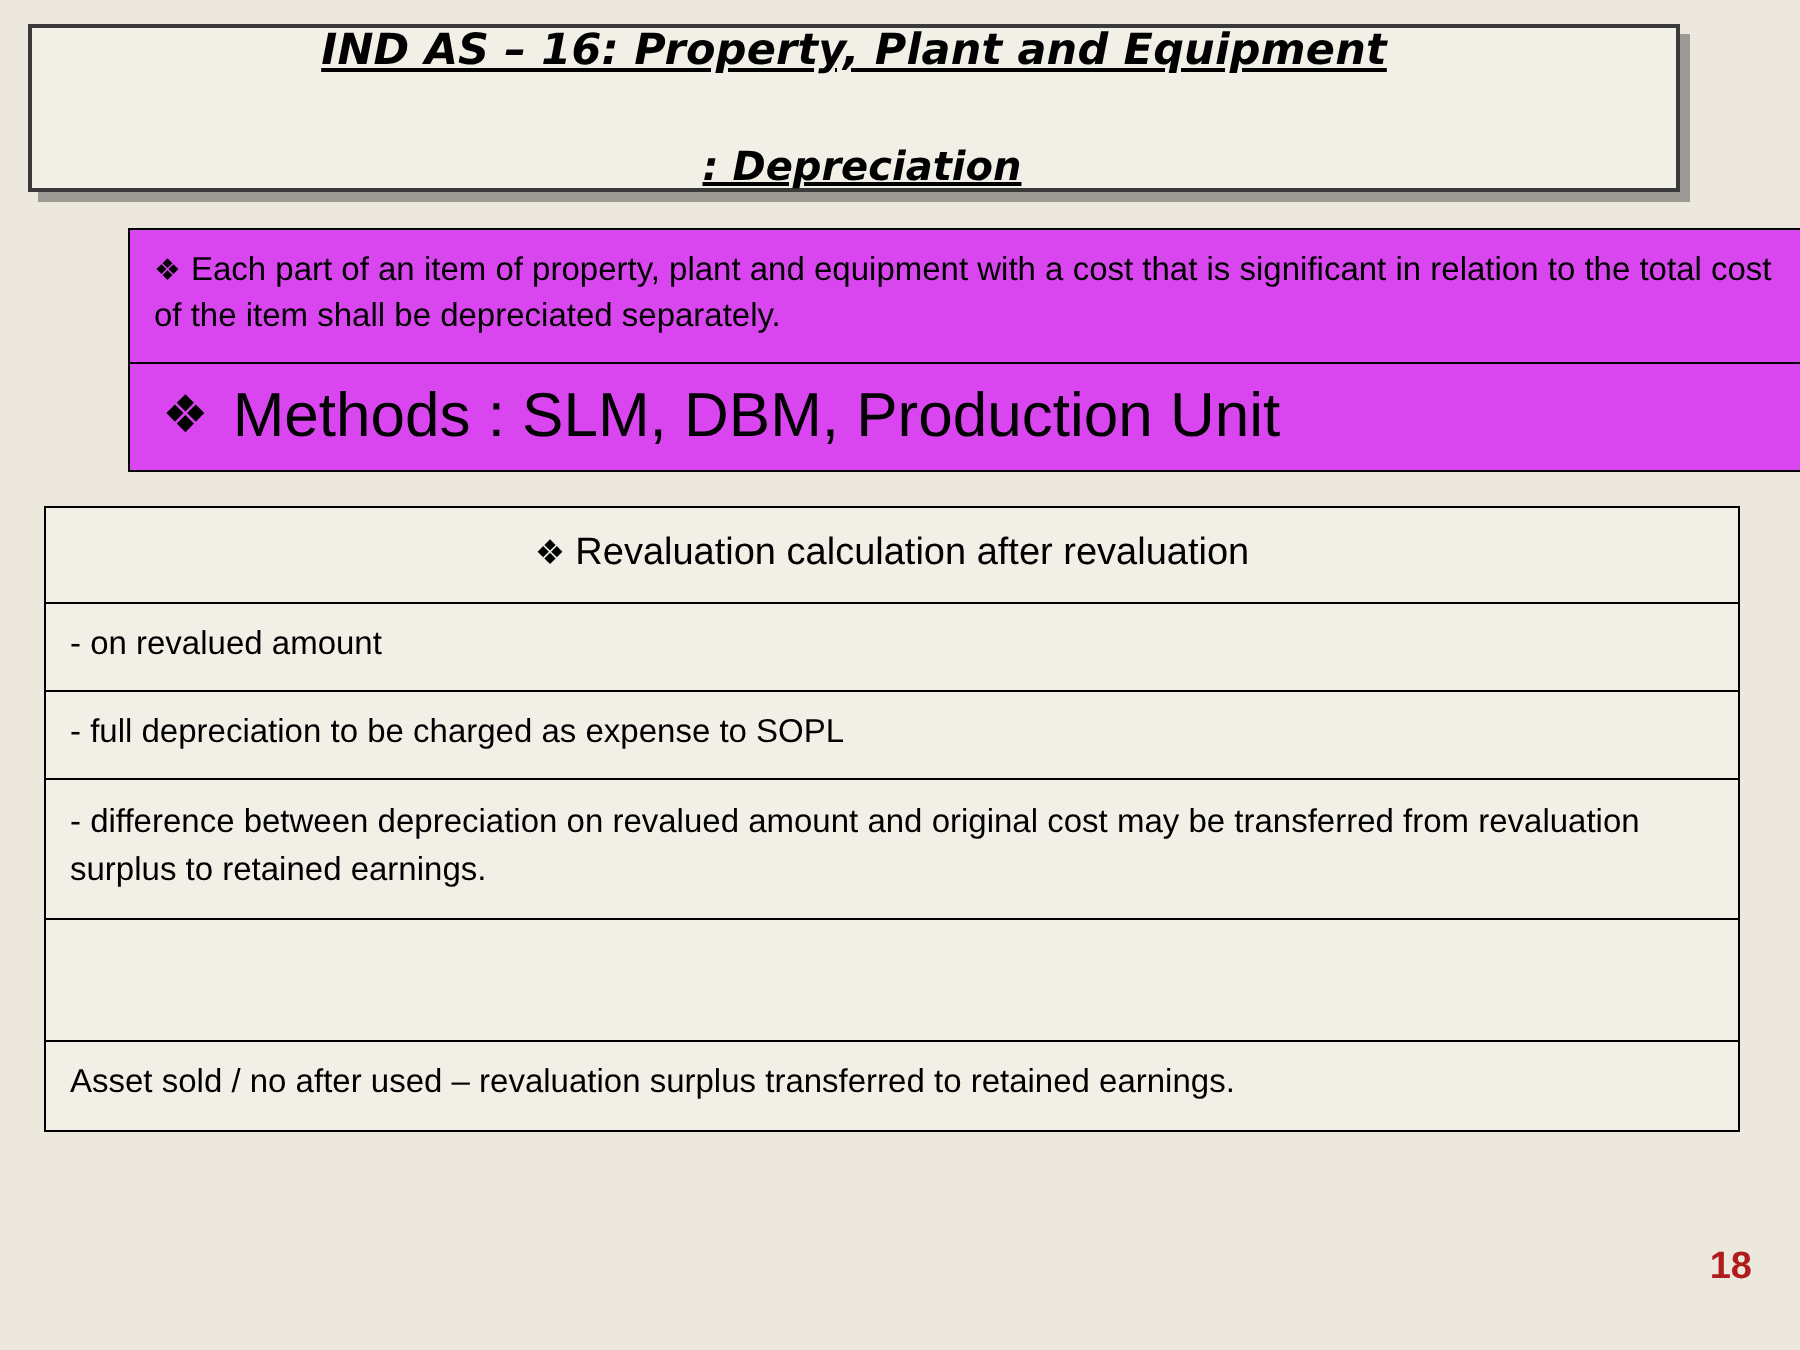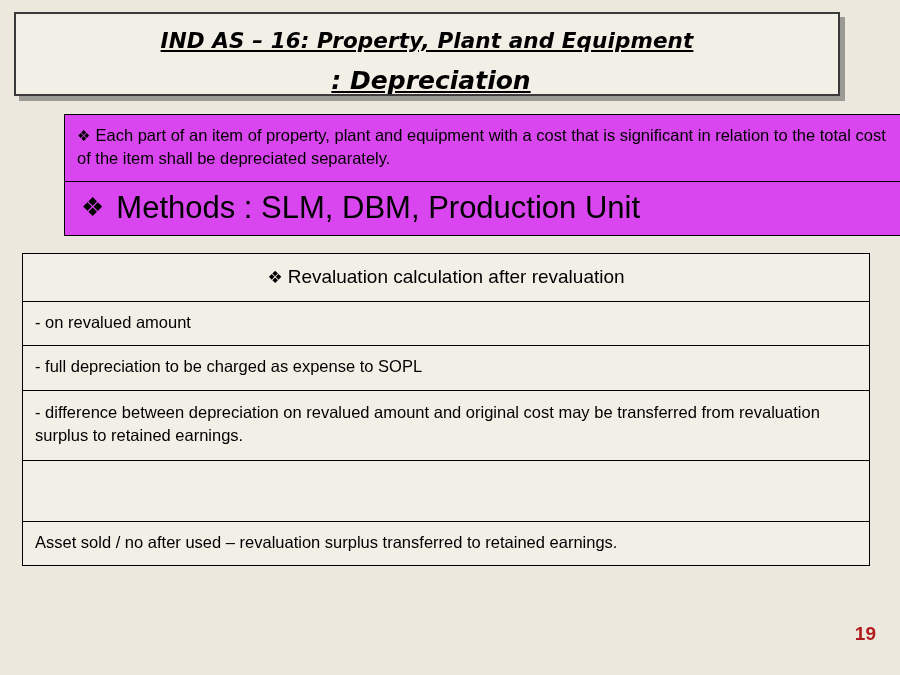--- a/index.html
+++ b/index.html
@@ -29,35 +29,35 @@
     top: 12px;
     width: 826px;
     height: 84px;
     background: #f2efe7;
     border: 2px solid #3a3a3a;
     box-shadow: 5px 5px 0 rgba(90,90,90,0.55);
     box-sizing: border-box;
     display: flex;
     flex-direction: column;
     align-items: center;
-    justify-content: flex-end;
+    justify-content: space-between;
   }
   .title-line1 {
     font-family: "DejaVu Sans", sans-serif;
     font-size: 21.5px;
     font-style: italic;
     font-weight: bold;
     text-decoration: underline;
     letter-spacing: 0.1px;
     line-height: 1.1;
     margin-bottom: 14px;
   }
   .title-line2 {
     font-family: "DejaVu Sans", sans-serif;
-    font-size: 25px;
+    font-size: 20px;
     font-style: italic;
     font-weight: bold;
     text-decoration: underline;
     line-height: 1.1;
     margin-left: 8px;
   }
 
   
   .block2 {
     position: absolute;
@@ -178,15 +178,15 @@
       <div class="t-cell tall">- difference between depreciation on revalued amount and original cost may be transferred from revaluation surplus to retained earnings.</div>
     </div>
     <div class="t-row">
       <div class="t-cell t-empty"></div>
     </div>
     <div class="t-row">
       <div class="t-cell">Asset sold / no after used – revaluation surplus transferred to retained earnings.</div>
     </div>
   </div>
 
-  <div class="page-number">19</div>
+  <div class="page-number">18</div>
 
 </div>
 
 </body></html>

